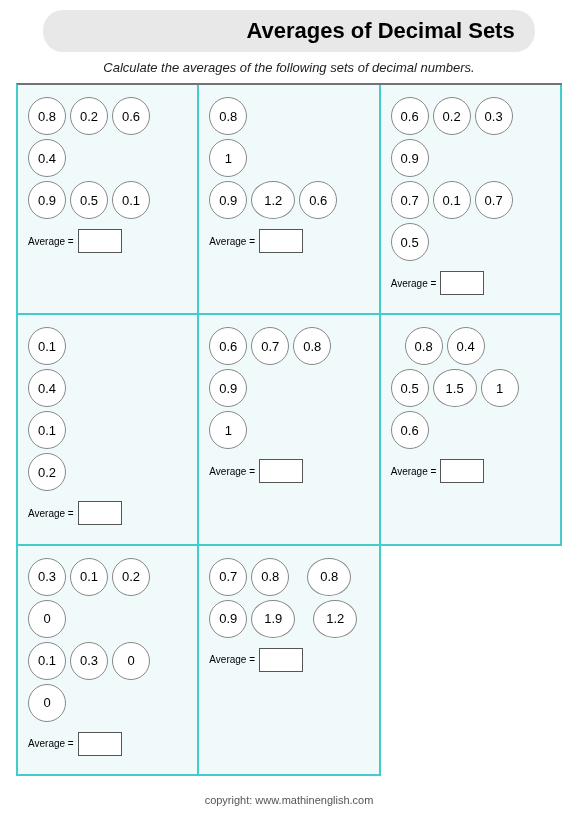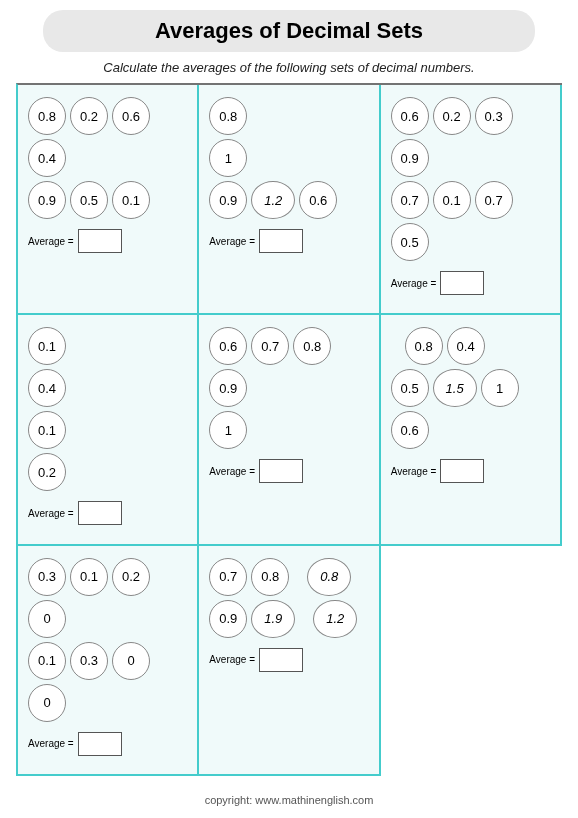--- a/index.html
+++ b/index.html
@@ -14,21 +14,21 @@
     .page {
       width: 578px;
       min-height: 818px;
       padding: 10px 16px 10px 16px;
       display: flex;
       flex-direction: column;
     }
     .title-box {
       background: #e8e8e8;
       border-radius: 20px;
-      text-align: center;
+      text-align: right;
       padding: 8px 20px;
       font-size: 22px;
       font-weight: bold;
       margin: 0 auto 8px auto;
       width: 90%;
     }
     .name-score-row {
       display: flex;
       justify-content: space-between;
       align-items: center;
@@ -85,21 +85,20 @@
       border: 1.5px solid #888;
       display: flex;
       align-items: center;
       justify-content: center;
       font-size: 13px;
       background: #fff;
       flex-shrink: 0;
     }
     .circle.wide {
       width: 44px;
-      font-style: italic;
     }
     .average-row {
       display: flex;
       align-items: center;
       margin-top: 6px;
       font-size: 10px;
     }
     .answer-box {
       width: 44px;
       height: 24px;

